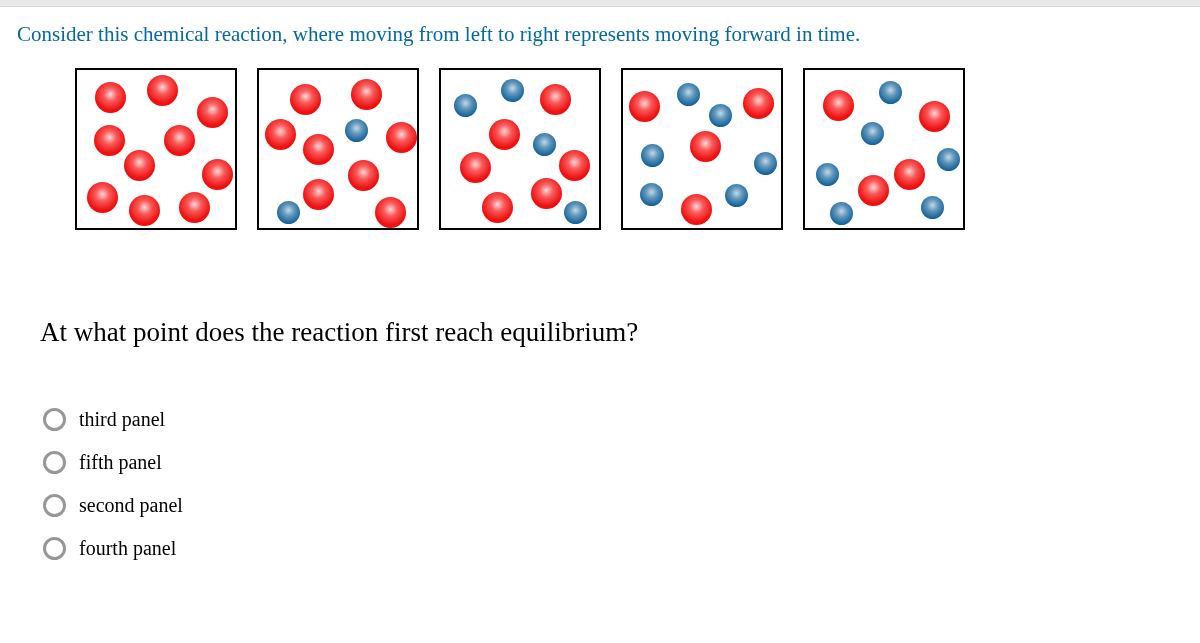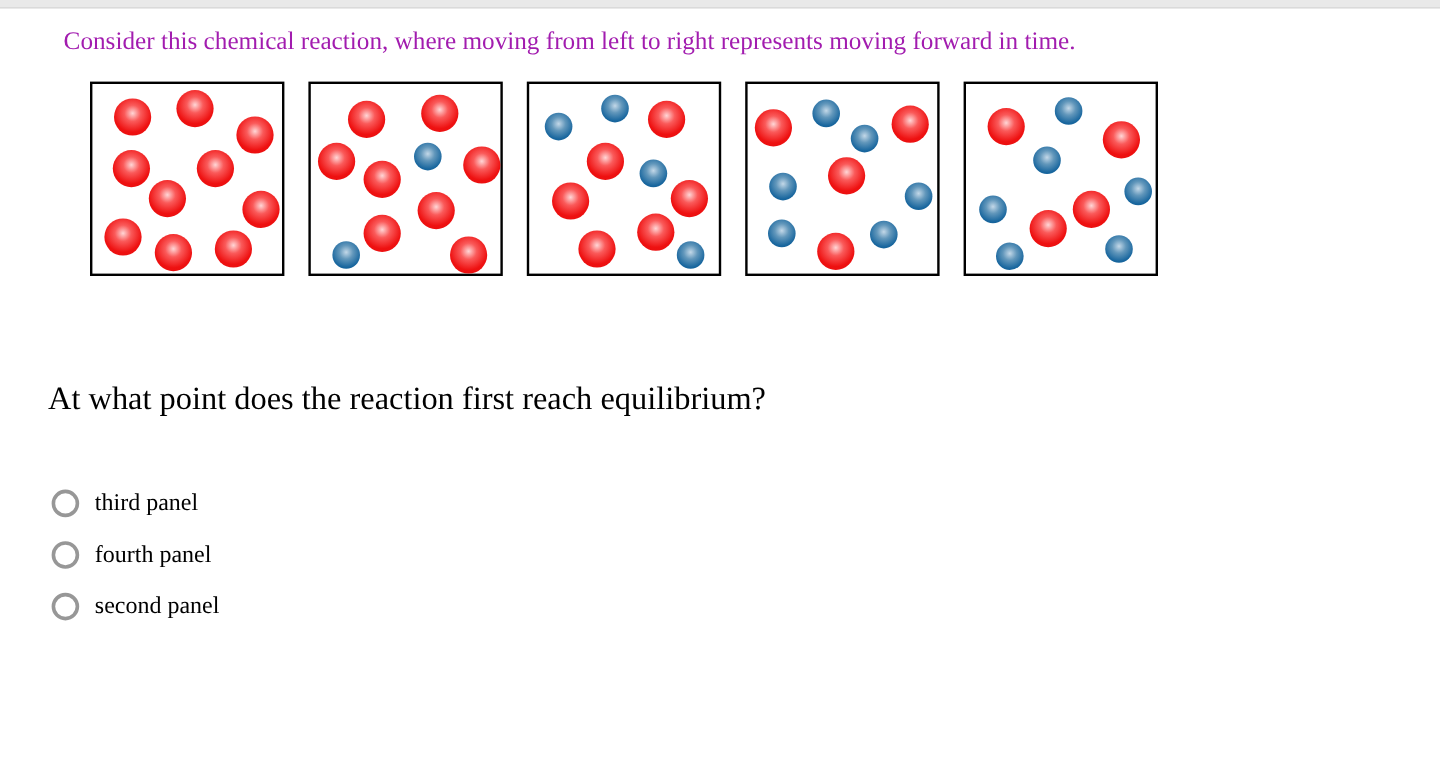--- a/index.html
+++ b/index.html
@@ -18,23 +18,22 @@
     top: 0; left: 0;
     width: 1200px; height: 7px;
     background: #e9e9e9;
     border-bottom: 1px solid #d6d6d6;
   }
   .title {
     position: absolute;
     left: 17px; top: 21px;
     font-size: 21px;
     line-height: 26px;
-    color: #a21caf;
+    color: #0369a1;
     white-space: nowrap;
-    margin-left: 36px;
   }
   .panels-row {
     position: absolute;
     left: 0; top: 68px;
     width: 1200px; height: 163px;
   }
   .panel {
     position: absolute;
     top: 0;
     width: 162px; height: 162px;
@@ -161,20 +160,24 @@
 
   <div class="question">At what point does the reaction first reach equilibrium?</div>
 
   <div class="options">
     <div class="option">
       <span class="radio"></span>
       <span class="option-label">third panel</span>
     </div>
     <div class="option">
       <span class="radio"></span>
-      <span class="option-label">fourth panel</span>
+      <span class="option-label">fifth panel</span>
     </div>
     <div class="option">
       <span class="radio"></span>
       <span class="option-label">second panel</span>
     </div>
+    <div class="option">
+      <span class="radio"></span>
+      <span class="option-label">fourth panel</span>
+    </div>
   </div>
 </div>
 
 </body></html>

